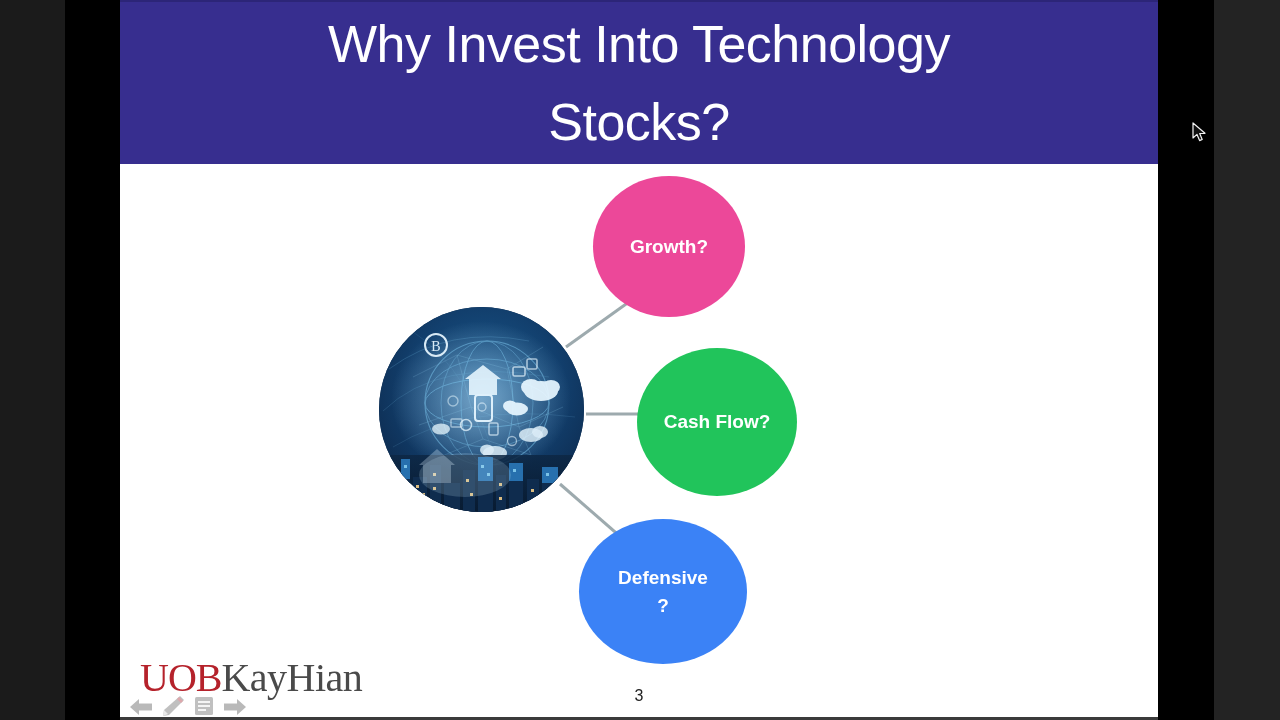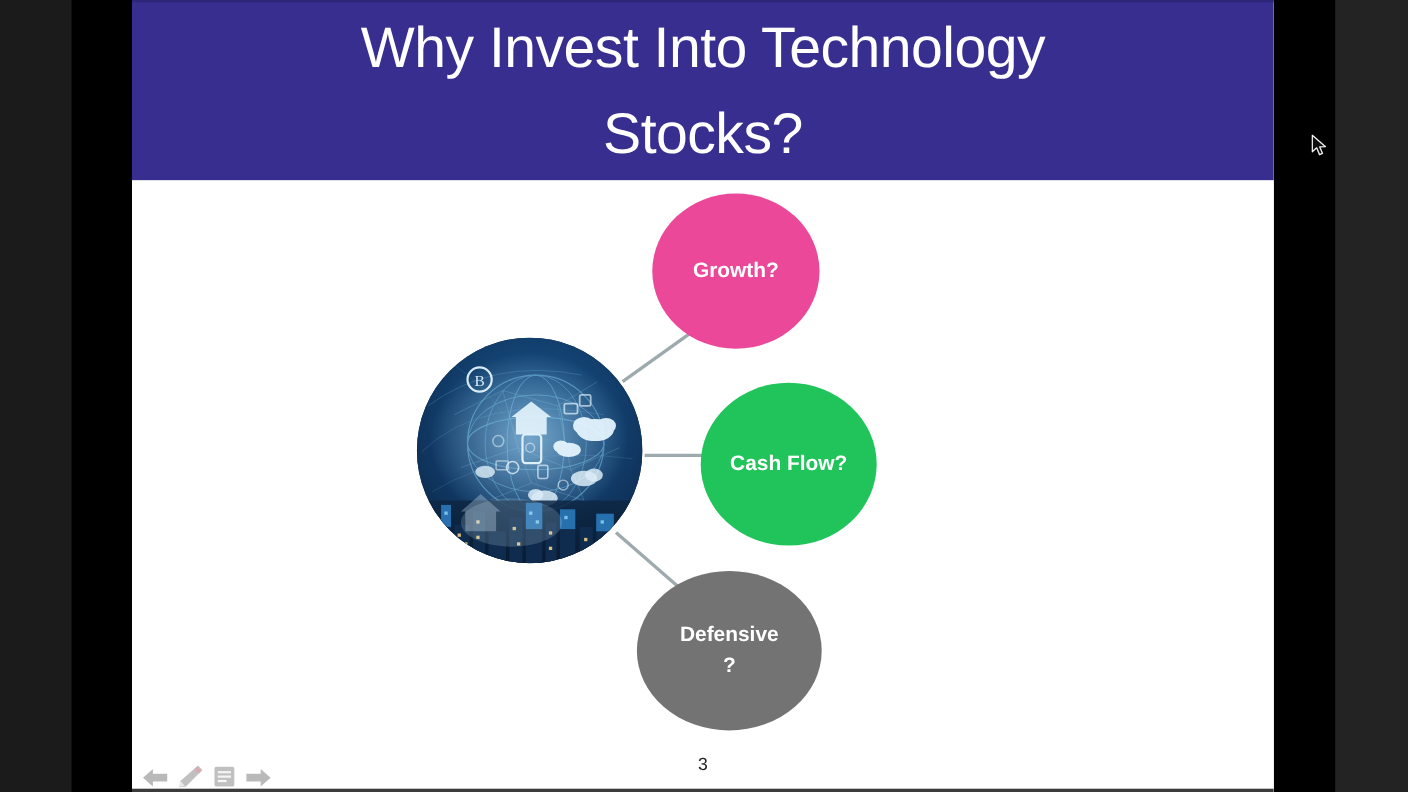--- a/index.html
+++ b/index.html
@@ -111,21 +111,21 @@
     background: #ec4899;
   }
   .node-cashflow {
     left: 517px; top: 184px;
     width: 160px; height: 148px;
     background: #21C45B;
   }
   .node-defensive {
     left: 459px; top: 355px;
     width: 168px; height: 145px;
-    background: #737373;
+    background: #3b82f6;
   }
 
   
   .logo {
     position: absolute;
     left: 20px; bottom: 22px;
     font-family: "Liberation Serif", serif;
     font-size: 40px;
     line-height: 1;
     white-space: nowrap;
@@ -329,20 +329,23 @@
 
       <div class="node node-cashflow">
         <span>Cash Flow?</span>
       </div>
 
       <div class="node node-defensive">
         <span style="white-space:pre-line">Defensive
 ?</span>
       </div>
 
+      <div class="logo">
+        <span class="uob">UOB</span><span class="kayhian">KayHian</span>
+      </div>
 
       <div class="slide-number">3</div>
 
       <div class="controls">
         <span>
           <svg width="26" height="22" viewBox="0 0 26 22">
             <path d="M2 11 L11 3 L11 7.5 L24 7.5 L24 14.5 L11 14.5 L11 19 Z" fill="#8f8f8f"></path>
           </svg>
         </span>
         <span>

